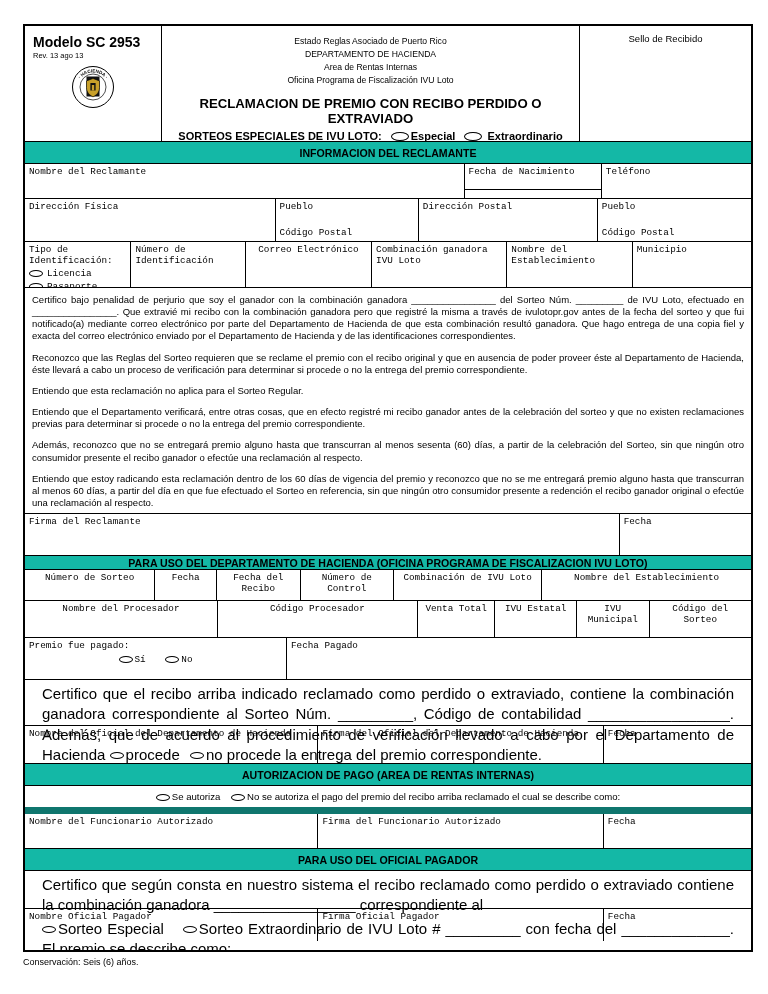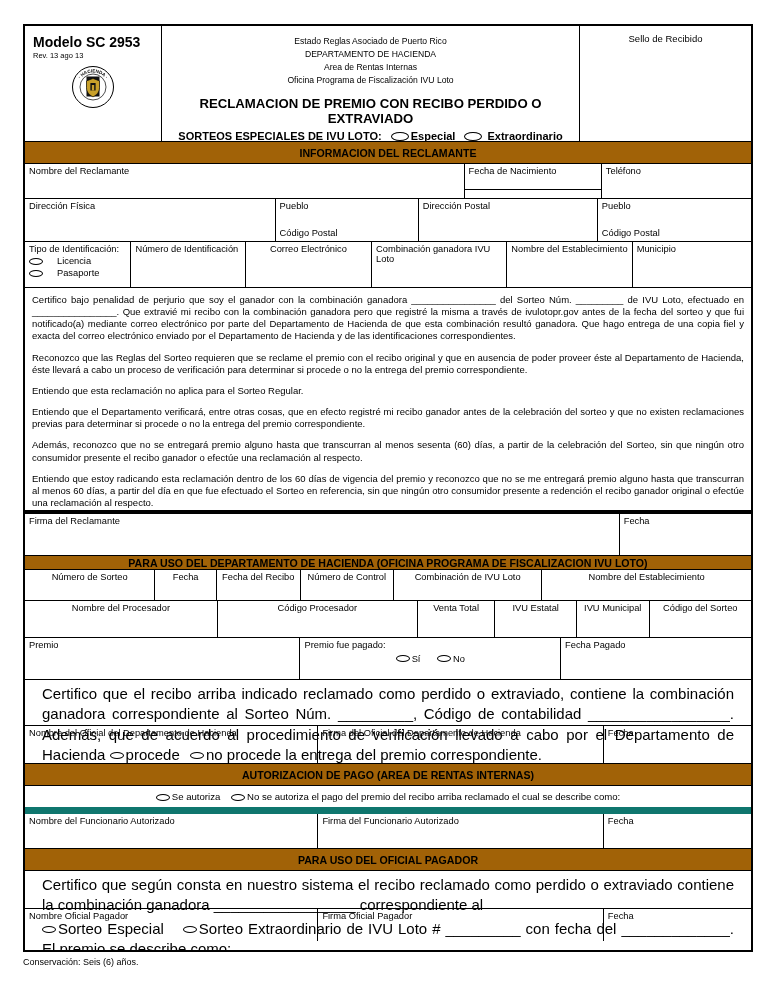--- a/index.html
+++ b/index.html
@@ -20,44 +20,44 @@
   .model { font-size:14px; font-weight:bold; }
   .rev { font-size:7.5px; margin-top:1px; }
   .sealwrap { text-align:center; margin-top:5px; }
   .hd-center { flex:1; text-align:center; padding-top:9px; }
   .ag { font-size:8.6px; line-height:1.5; }
   .ftitle { font-size:13.2px; font-weight:bold; margin-top:9px; }
   .subtitle { font-size:11px; font-weight:bold; margin-top:4px; }
   .hd-right { width:172px; border-left:1px solid #000; text-align:center; padding-top:7px; font-size:9.5px; }
   
   .bar {
-    background:#a16207; border-bottom:1px solid #000;
+    background:#14b8a6; border-bottom:1px solid #000;
     display:flex; align-items:center; justify-content:center;
     font-weight:bold; font-size:10.6px;
   }
   
   .row { display:flex; border-bottom:1px solid #000; }
-  .cell { border-right:1px solid #000; padding:2px 4px; font-size:9.3px; overflow:hidden; position:relative; }
+  .cell { border-right:1px solid #000; padding:2px 4px; font-size:9.3px; overflow:hidden; position:relative;font-family:Liberation Mono, monospace; }
   .cell:last-child { border-right:none; }
   .lbl { font-size:9.3px; }
   .ctr { text-align:center; }
   .colsb { display:flex; flex-direction:column; justify-content:space-between; padding-bottom:3px; }
   .fnac::after { content:""; position:absolute; left:0; right:0; bottom:8px; border-bottom:1px solid #000; }
   
   .ov {
     display:inline-block; width:14px; height:7px;
     border:1.4px solid #000; border-radius:50%;
     background:#fff; vertical-align:middle; margin-right:2px;
   }
   .ovL { width:18px; height:9px; margin-left:6px; margin-right:2px; }
   .gap { margin-left:14px; }
   .ovline { margin-top:2px; display:flex; align-items:center; }
-  .ovline .lbl { margin-left:12px; }
-  
-  .decl { height:226px; padding:6px 7px 8px; border-bottom:4px solid #000000; }
+  .ovline .lbl { margin-left:2px; }
+  
+  .decl { height:226px; padding:6px 7px 8px; border-bottom:1px solid #000000; }
   .decl p { font-size:9.5px; line-height:1.28; text-align:justify; margin-bottom:9px; }
   .certtext { padding:4px 17px; font-size:15px; line-height:1.35; text-align:justify; border-bottom:1px solid #000; }
   .payline { text-align:center; margin-top:3px; }
   .payline .lbl { vertical-align:middle; }
   .authline { padding:5px 7px; font-size:9.6px; border-bottom:7px solid #0f766e;text-align:center; }
   .ovline2 { margin-top:3px; }
   .retention { position:absolute; left:23px; top:957px; font-size:9px; }
   .norb { border-bottom:none; }
 </style>
 </head>
@@ -196,23 +196,20 @@
     <div class="row" style="height:37px">
       <div class="cell ctr" style="width:194px"><span class="lbl">Nombre del Procesador</span></div>
       <div class="cell ctr" style="width:201px"><span class="lbl">Código Procesador</span></div>
       <div class="cell ctr" style="width:78px"><span class="lbl">Venta Total</span></div>
       <div class="cell ctr" style="width:82px"><span class="lbl">IVU Estatal</span></div>
       <div class="cell ctr" style="width:73px"><span class="lbl">IVU Municipal</span></div>
       <div class="cell ctr" style="width:102px"><span class="lbl">Código del Sorteo</span></div>
     </div>
 
     <div class="row" style="height:42px">
-      <div class="cell" style="width:277px">
-        <span class="lbl">Premio</span>
-      </div>
       <div class="cell" style="width:262px">
         <span class="lbl">Premio fue pagado:</span>
         <div class="payline">
           <span class="ov"></span><span class="lbl">Sí</span>
           <span class="ov gap"></span><span class="lbl">No</span>
         </div>
       </div>
       <div class="cell" style="width:191px">
         <span class="lbl">Fecha Pagado</span>
       </div>

